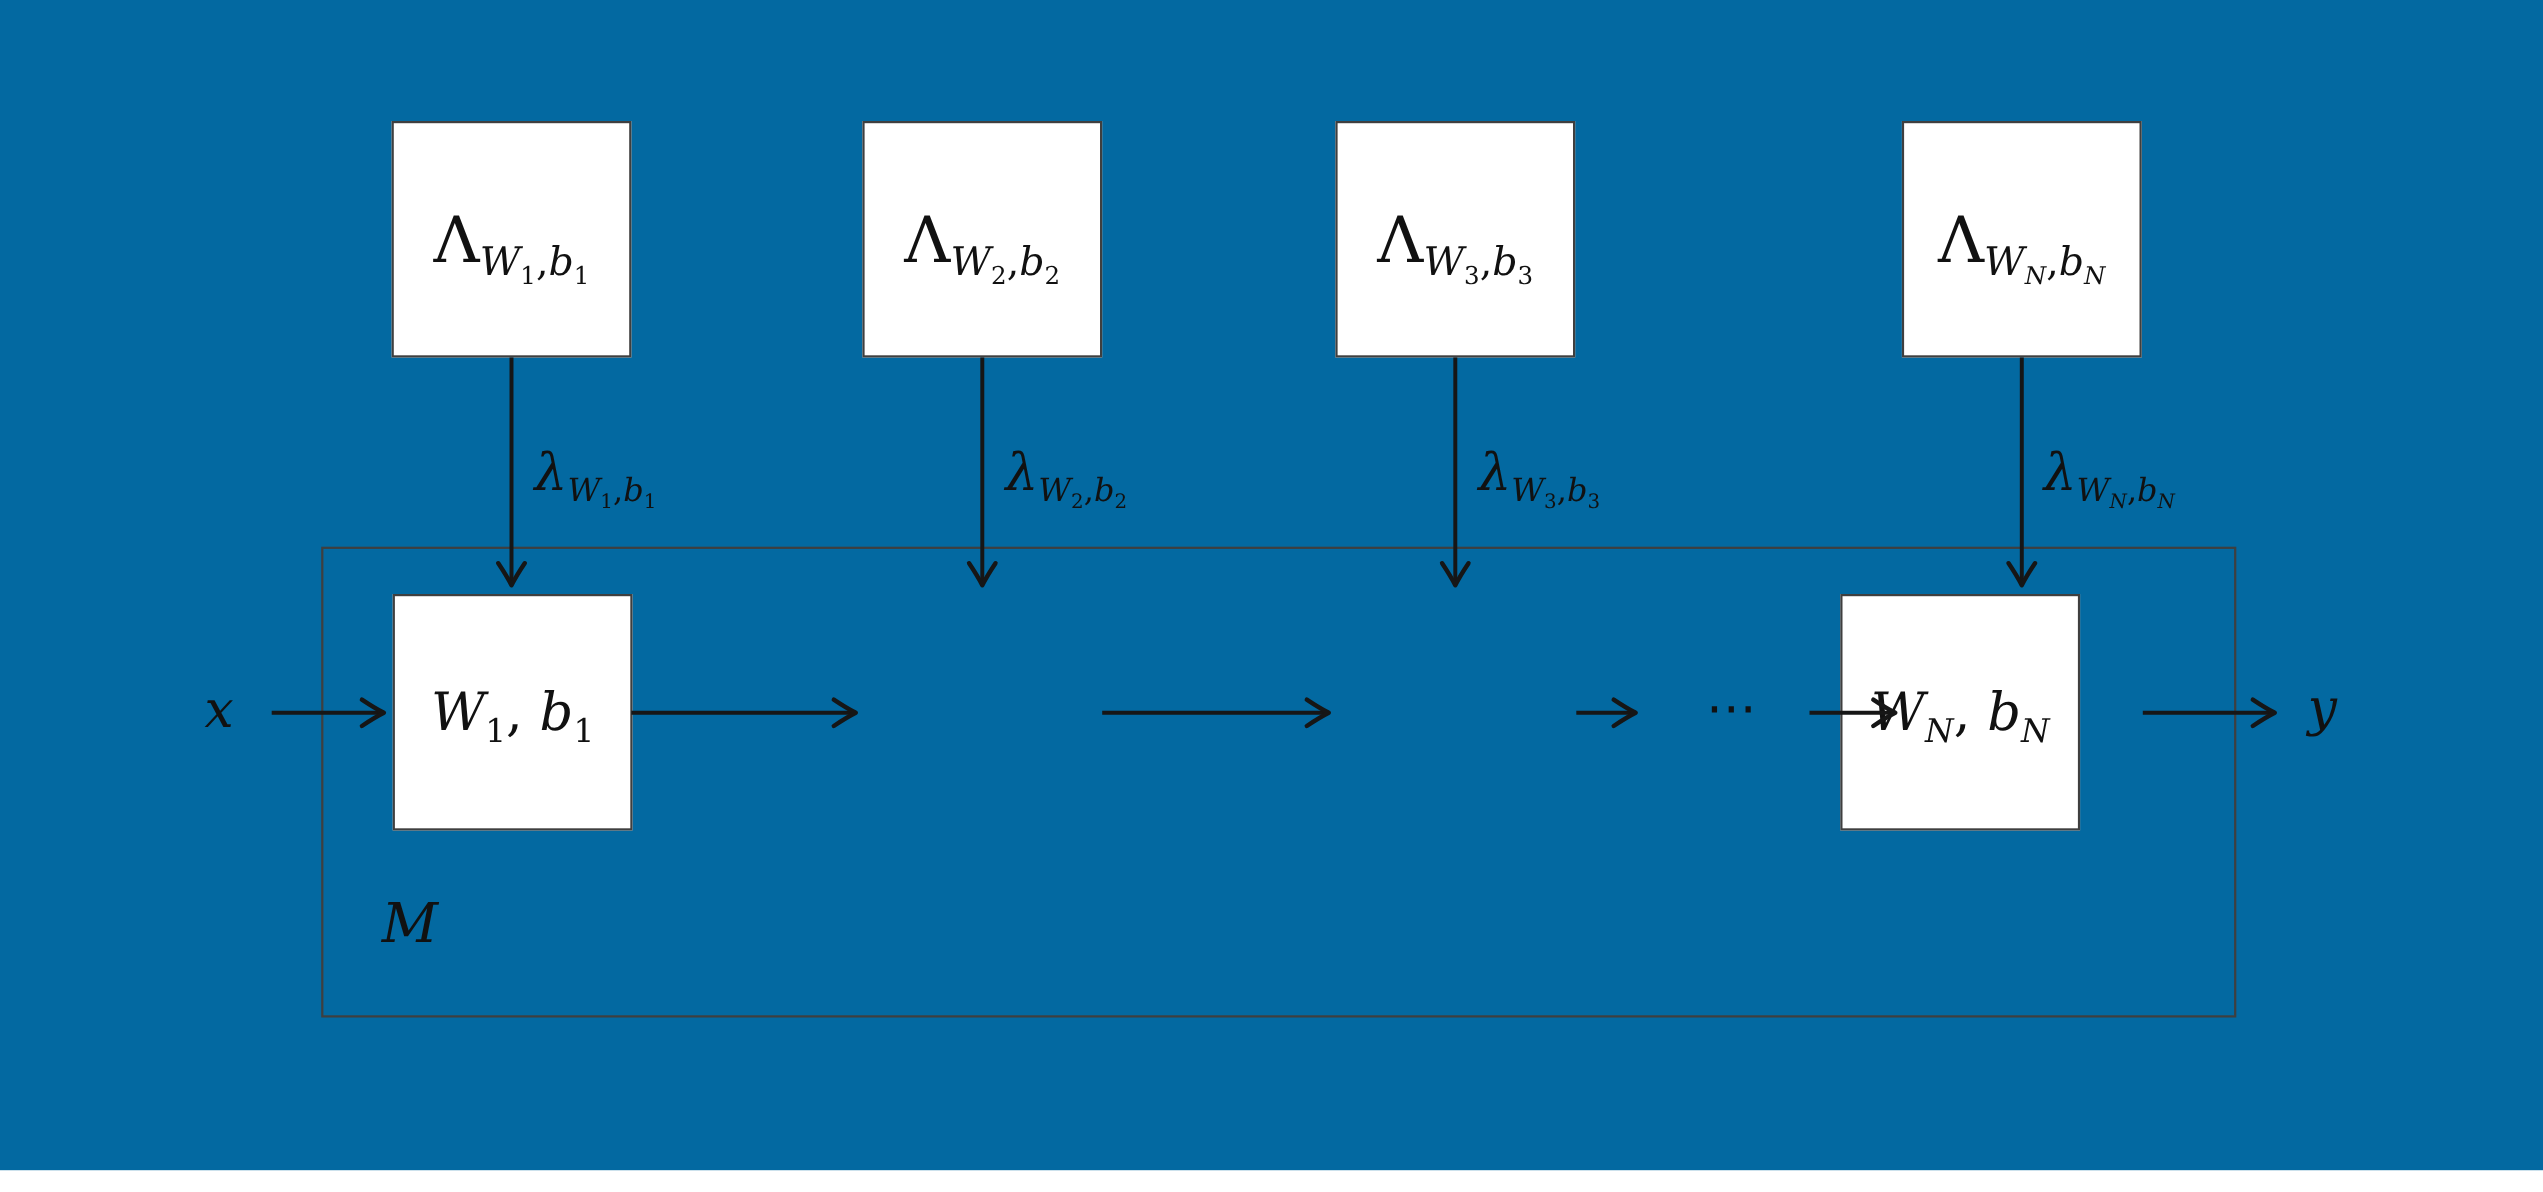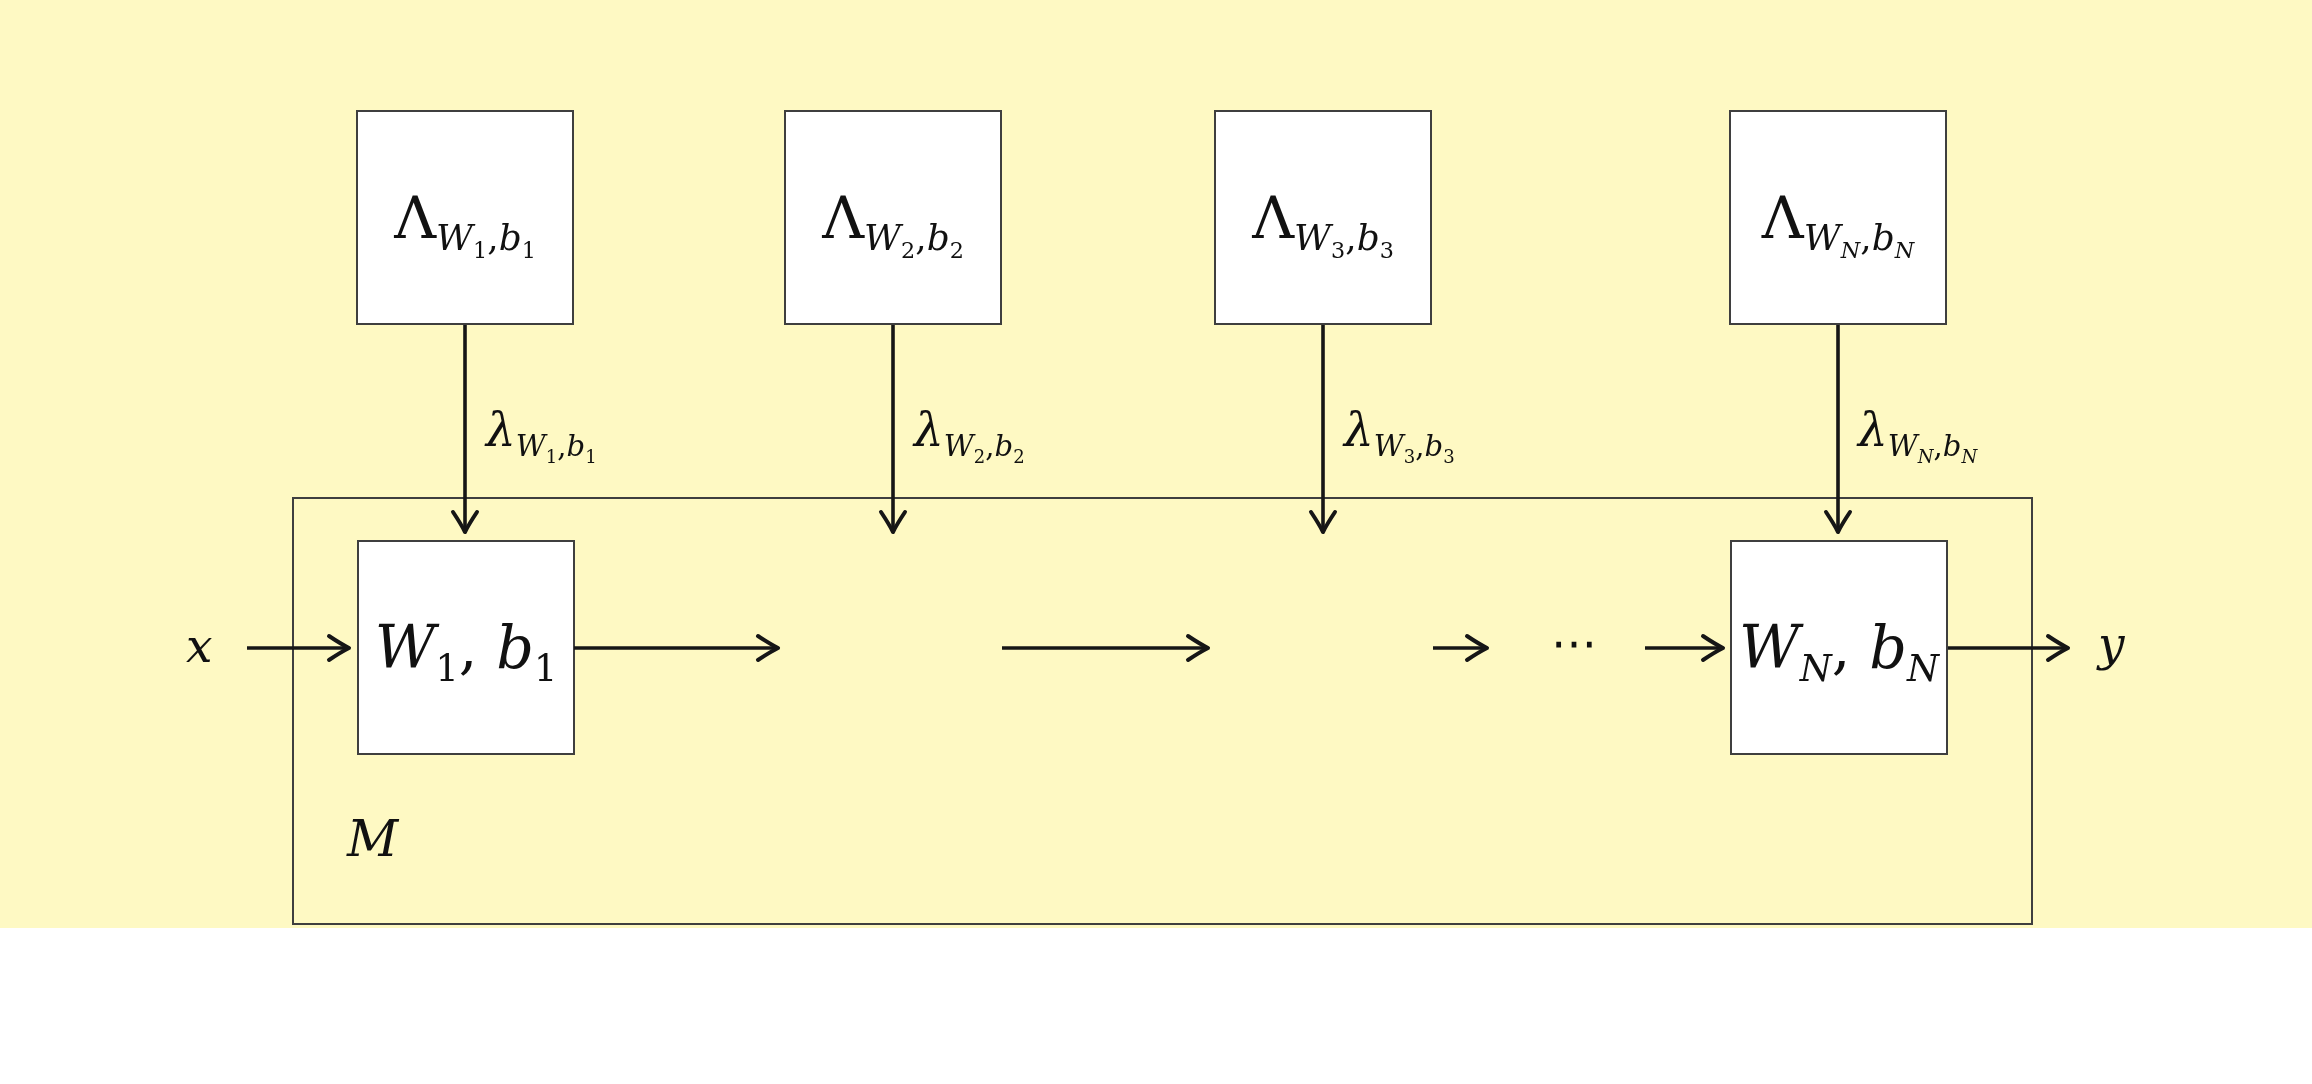--- a/index.html
+++ b/index.html
@@ -3,22 +3,22 @@
 <meta charset="utf-8">
 <style>
   html, body {
     margin: 0;
     padding: 0;
     background: #ffffff;
   }
   #canvas {
     position: relative;
     width: 2312px;
-    height: 928px;
-    background: #fef9c3;
+    height: 1064px;
+    background: #0369a1;
     font-family: "DejaVu Serif", "Liberation Serif", serif;
     color: #111111;
     overflow: hidden;
   }
   .m-rect {
     position: absolute;
     left: 292px;
     top: 497px;
     width: 1741px;
     height: 428px;
@@ -47,21 +47,21 @@
     width: 2312px;
     height: 1084px;
     z-index: 3;
     pointer-events: none;
   }
   .math { white-space: nowrap; }
   .math .v { font-style: italic; }
   .math .up { font-style: normal; }
   .math sub { font-size: 0.62em; line-height: 0; }
   .top-label  { font-size: 58px; }
-  .main-label { font-size: 59px; }
+  .main-label { font-size: 48px; }
   .edge-label {
     position: absolute;
     top: 402px;
     font-size: 47px;
     z-index: 4;
   }
   .io-label {
     position: absolute;
     font-size: 47px;
     font-style: italic;
@@ -102,21 +102,21 @@
   <div class="box top-row" style="left:1214px">
     <span class="math top-label"><span class="up">Λ</span><sub><span class="v">W</span><sub class="up">3</sub><span class="up">,</span><span class="v">b</span><sub class="up">3</sub></sub></span>
   </div>
   <div class="box top-row" style="left:1729px">
     <span class="math top-label"><span class="up">Λ</span><sub><span class="v">W</span><sub class="v">N</sub><span class="up">,</span><span class="v">b</span><sub class="v">N</sub></sub></span>
   </div>
 
   <div class="box main-row" style="left:357px">
     <span class="math main-label"><span class="v">W</span><sub class="up">1</sub><span class="up">, </span><span class="v">b</span><sub class="up">1</sub></span>
   </div>
-  <div class="box main-row" style="left:1730px">
+  <div class="box main-row" style="left:1673px">
     <span class="math main-label"><span class="v">W</span><sub class="v">N</sub><span class="up">, </span><span class="v">b</span><sub class="v">N</sub></span>
   </div>
 
   <span class="math edge-label" style="left:486px"><span class="v">λ</span><sub><span class="v">W</span><sub class="up">1</sub><span class="up">,</span><span class="v">b</span><sub class="up">1</sub></sub></span>
   <span class="math edge-label" style="left:914px"><span class="v">λ</span><sub><span class="v">W</span><sub class="up">2</sub><span class="up">,</span><span class="v">b</span><sub class="up">2</sub></sub></span>
   <span class="math edge-label" style="left:1344px"><span class="v">λ</span><sub><span class="v">W</span><sub class="up">3</sub><span class="up">,</span><span class="v">b</span><sub class="up">3</sub></sub></span>
   <span class="math edge-label" style="left:1858px"><span class="v">λ</span><sub><span class="v">W</span><sub class="v">N</sub><span class="up">,</span><span class="v">b</span><sub class="v">N</sub></sub></span>
 
   <span class="io-label" style="left:186px;top:618px">x</span>
   <span class="io-label" style="left:2098px;top:616px">y</span>

